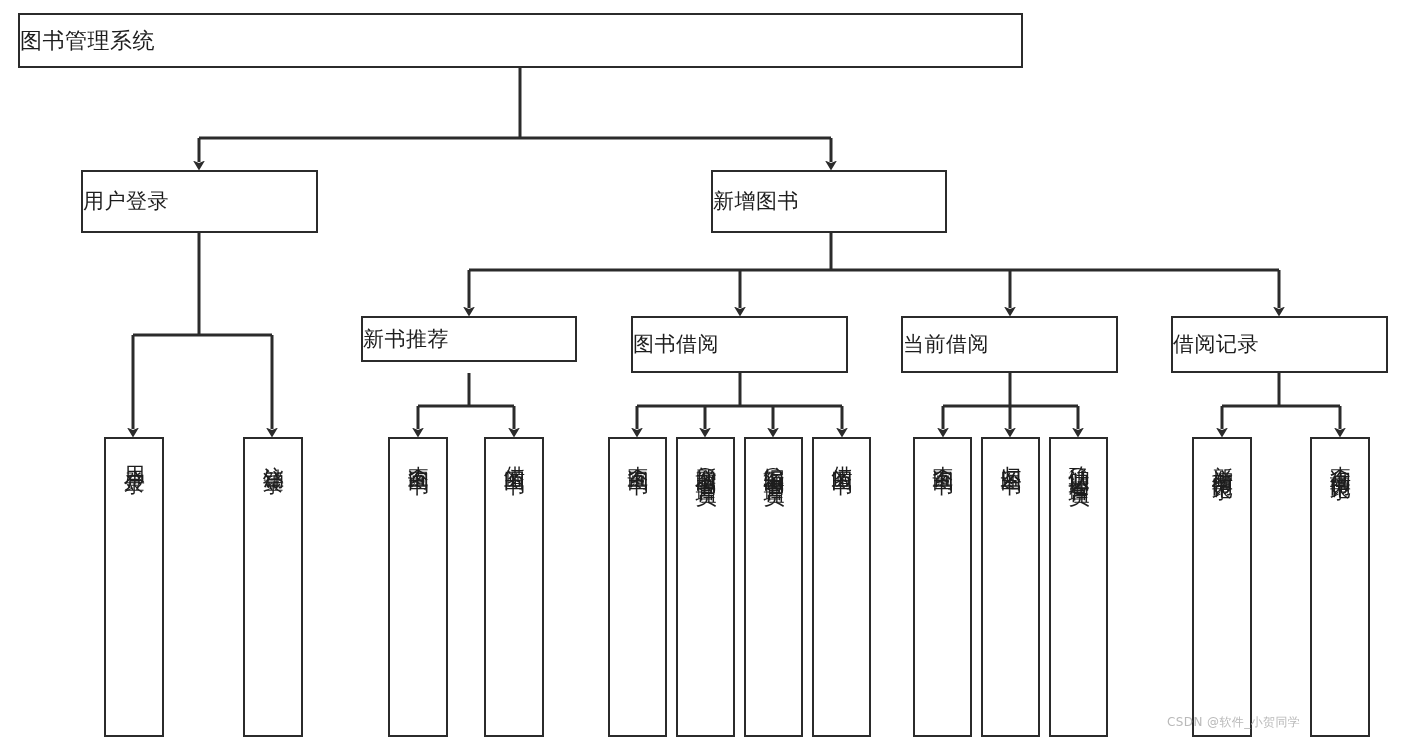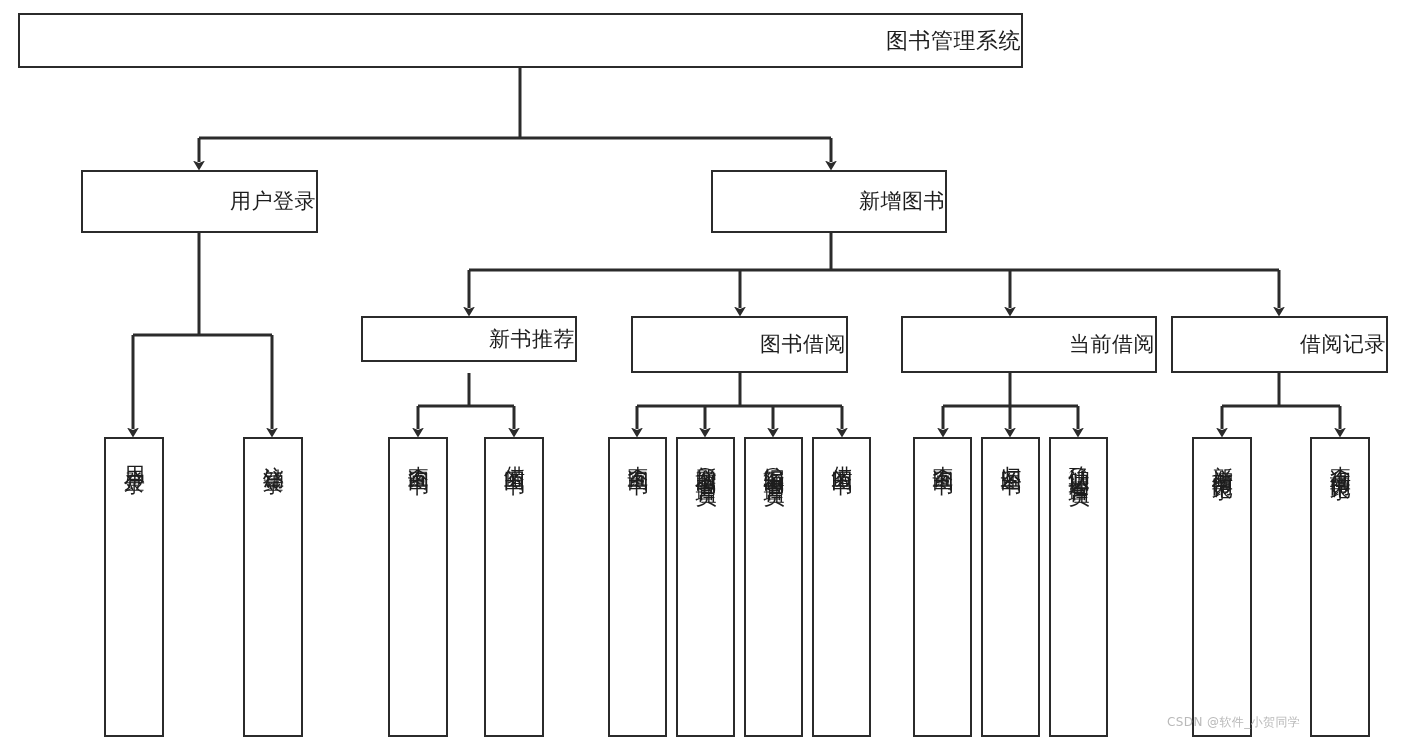--- a/index.html
+++ b/index.html
@@ -28,21 +28,21 @@
     height: 747px;
     pointer-events: none;
   }
   .node {
     position: absolute;
     box-sizing: border-box;
     background: #ffffff;
     border: 2.5px solid #2b2b2b;
     display: flex;
     align-items: center;
-    justify-content: flex-end;
+    justify-content: flex-start;
     z-index: 2;
   }
   .node .label {
     font-size: 21px;
     line-height: 1.18;
     letter-spacing: 0.5px;
     color: #1d1d1d;
     white-space: nowrap;
     text-align: center;
   }
@@ -142,21 +142,21 @@
   <div class="node horiz" style="left:711px; top:170px; width:236px; height:63px;">
     <span class="label">新增图书</span>
   </div>
 
   <div class="node horiz" style="left:361px; top:316px; width:216px; height:46px;">
     <span class="label">新书推荐</span>
   </div>
   <div class="node horiz" style="left:631px; top:316px; width:217px; height:57px;">
     <span class="label">图书借阅</span>
   </div>
-  <div class="node horiz" style="left:901px; top:316px; width:256px; height:57px;">
+  <div class="node horiz" style="left:901px; top:316px; width:217px; height:57px;">
     <span class="label">当前借阅</span>
   </div>
   <div class="node horiz" style="left:1171px; top:316px; width:217px; height:57px;">
     <span class="label">借阅记录</span>
   </div>
 
   <div class="node vert" style="left:104px; top:437px; width:60px; height:300px;">
     <span class="label">用户登录</span>
   </div>
   <div class="node vert" style="left:243px; top:437px; width:60px; height:300px;">

